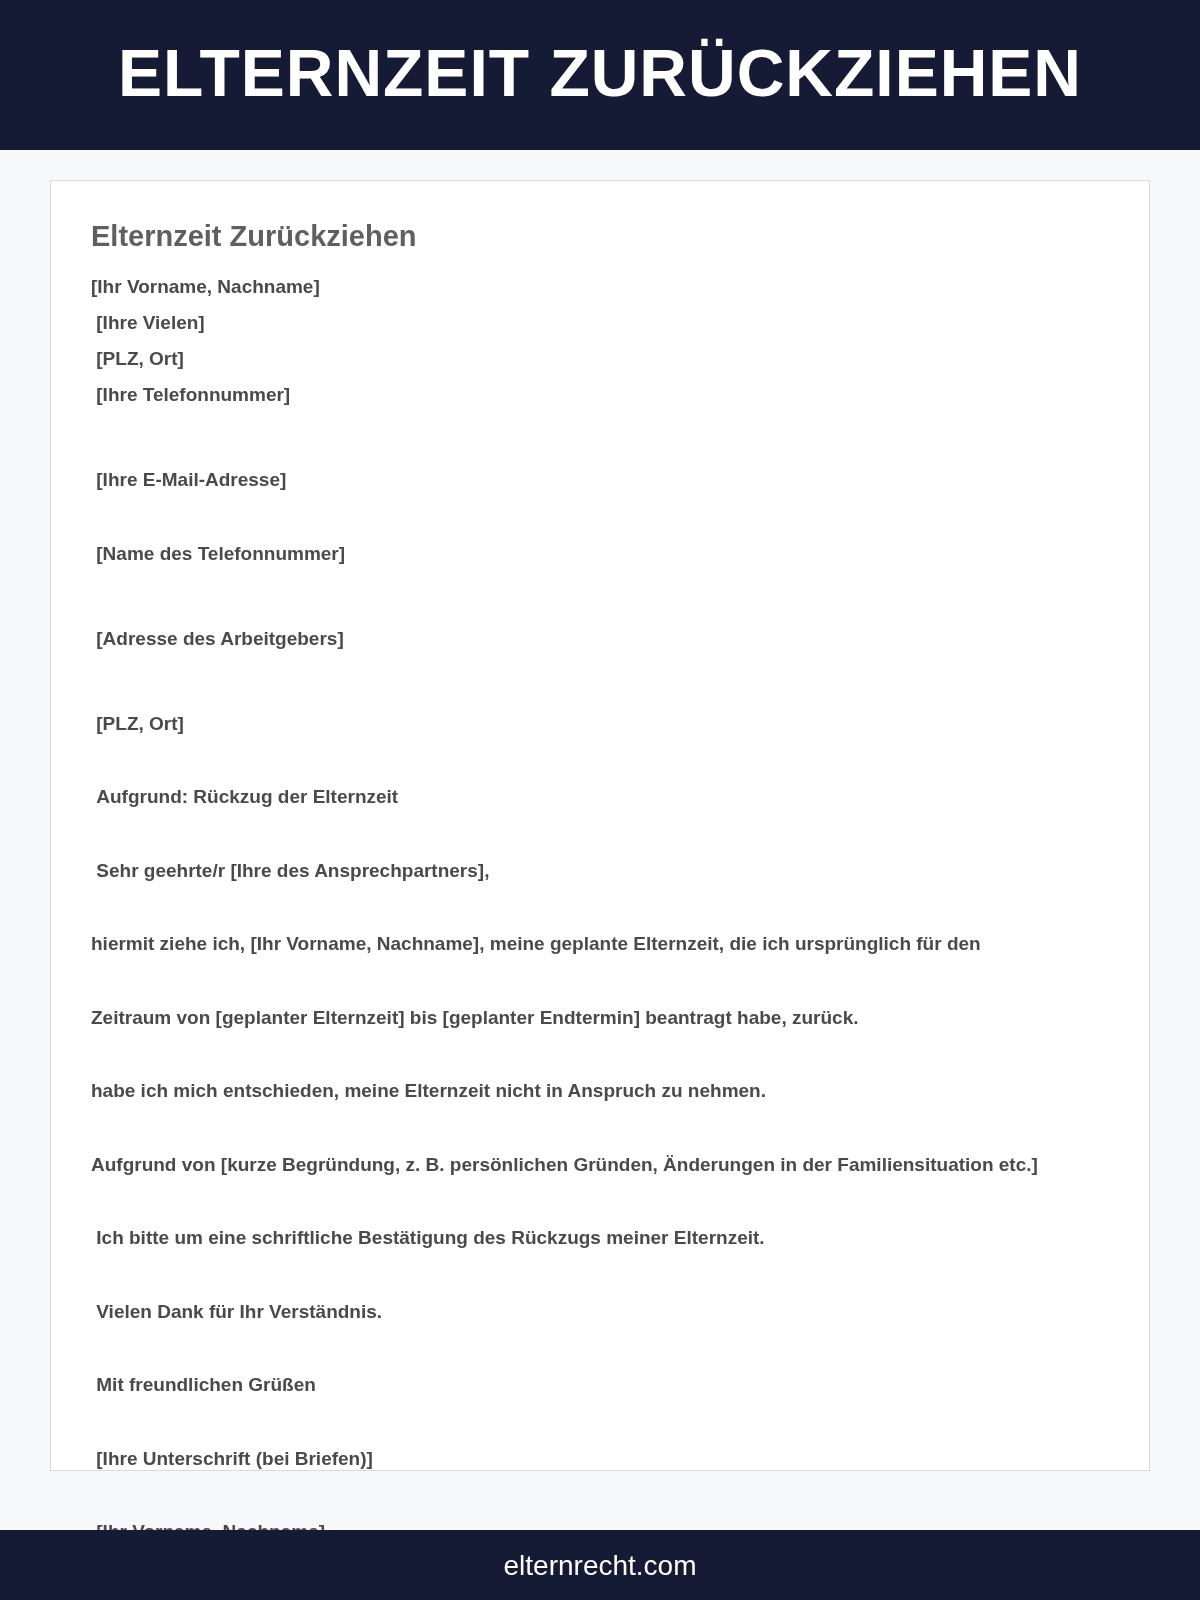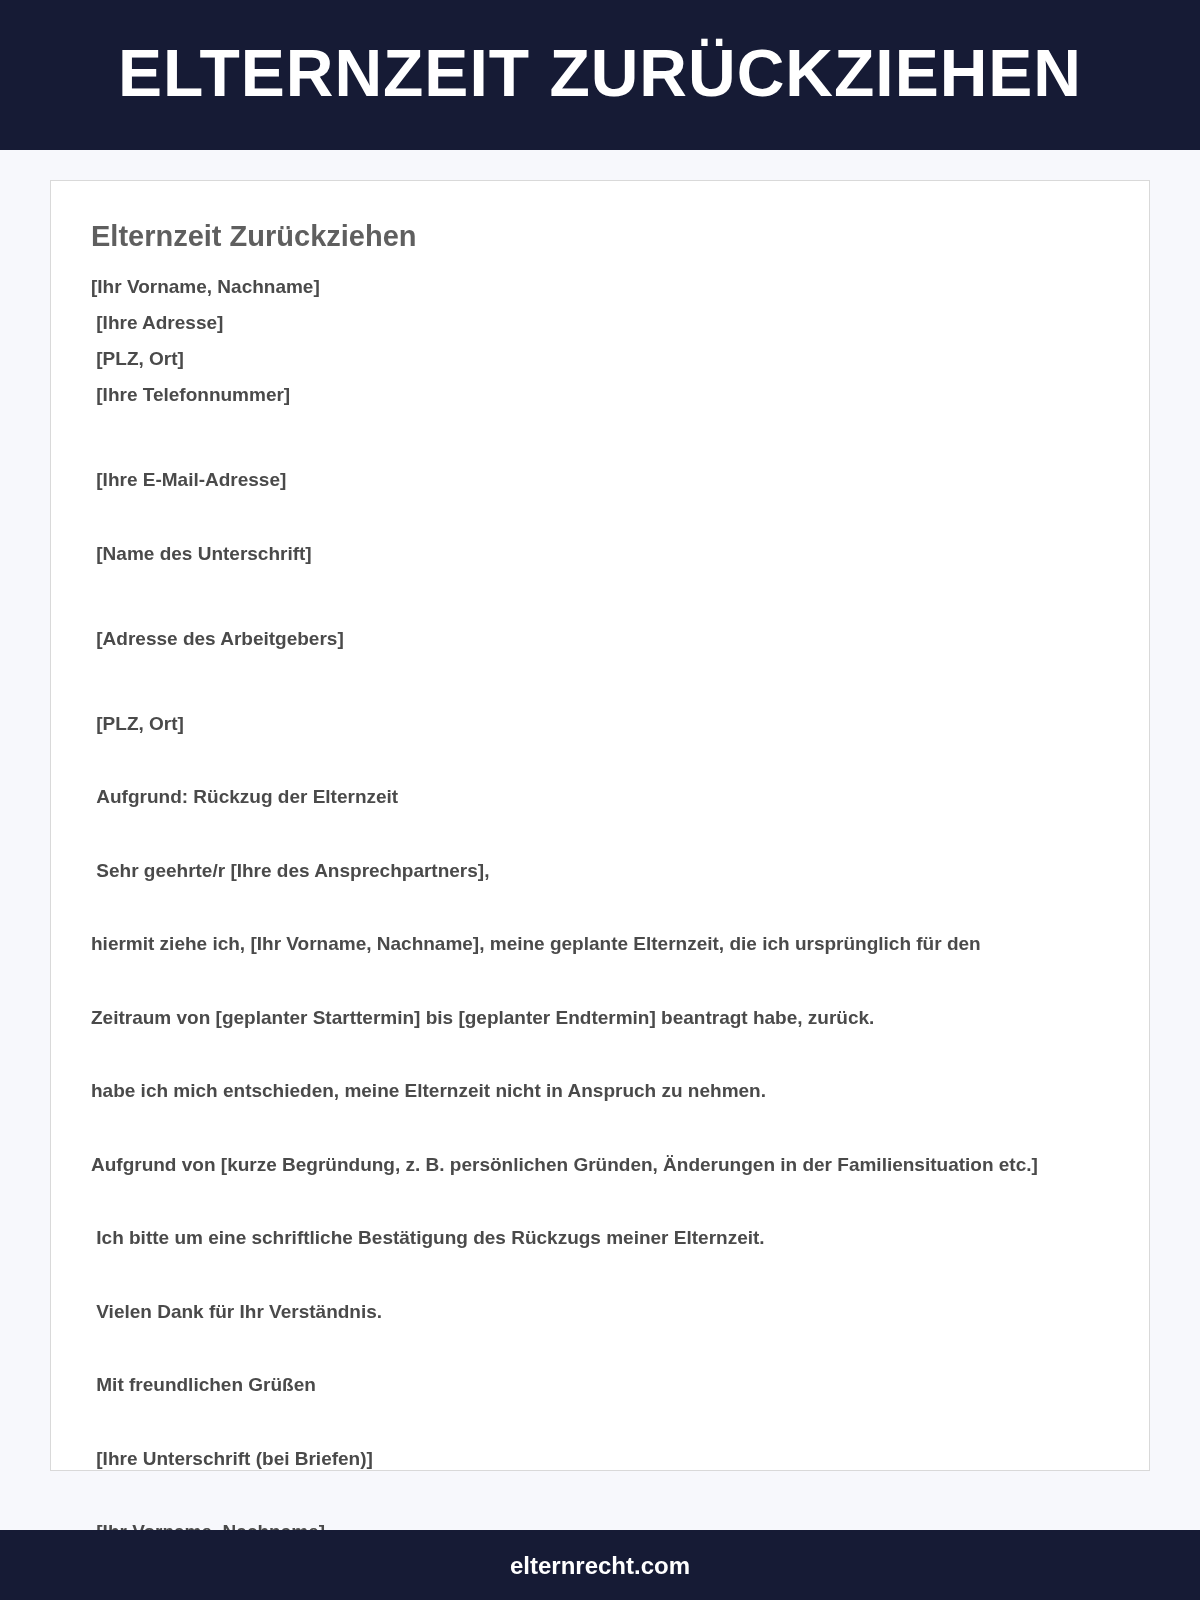--- a/index.html
+++ b/index.html
@@ -33,49 +33,49 @@
     font-size: 19px; font-weight: bold; color: #4a4a4a; line-height: 24.5px;
   }
   .letter p { margin-bottom: 11.5px; white-space: pre-wrap; }
   .letter .line { display: block; white-space: pre-wrap; }
   .footer {
     position: absolute; left: 0; top: 1530px; width: 1200px; height: 70px;
     background: #161b35;
     display: flex; align-items: center; justify-content: center;
   }
   .footer span {
-    color: #ffffff; font-size: 24px; font-weight: bold;
+    color: #ffffff; font-size: 28px; font-weight: normal;
     margin-top: 1px;
   }
 </style>
 </head>
 <body>
 
 <div class="header">
   <h1>ELTERNZEIT ZURÜCKZIEHEN</h1>
 </div>
 
 <div class="card">
   <h2 class="card-title">Elternzeit Zurückziehen</h2>
   <div class="letter">
     <p><span class="line">[Ihr Vorname, Nachname]</span></p>
-    <p><span class="line"> [Ihre Adresse]</span></p>
+    <p><span class="line"> [Ihre Vielen]</span></p>
     <p><span class="line"> [PLZ, Ort]</span></p>
     <p><span class="line"> [Ihre Telefonnummer]</span></p>
     <p>
       <span class="line"> [Ihre E-Mail-Adresse]</span>
-      <span class="line"> [Name des Unterschrift]</span>
+      <span class="line"> [Name des Telefonnummer]</span>
     </p>
     <p><span class="line"> [Adresse des Arbeitgebers]</span></p>
     <p>
       <span class="line"> [PLZ, Ort]</span>
       <span class="line"> Aufgrund: Rückzug der Elternzeit</span>
       <span class="line"> Sehr geehrte/r [Ihre des Ansprechpartners],</span>
       <span class="line">hiermit ziehe ich, [Ihr Vorname, Nachname], meine geplante Elternzeit, die ich ursprünglich für den</span>
-      <span class="line">Zeitraum von [geplanter Starttermin] bis [geplanter Endtermin] beantragt habe, zurück.</span>
+      <span class="line">Zeitraum von [geplanter Elternzeit] bis [geplanter Endtermin] beantragt habe, zurück.</span>
       <span class="line">habe ich mich entschieden, meine Elternzeit nicht in Anspruch zu nehmen.</span>
       <span class="line">Aufgrund von [kurze Begründung, z. B. persönlichen Gründen, Änderungen in der Familiensituation etc.]</span>
       <span class="line"> Ich bitte um eine schriftliche Bestätigung des Rückzugs meiner Elternzeit.</span>
       <span class="line"> Vielen Dank für Ihr Verständnis.</span>
       <span class="line"> Mit freundlichen Grüßen</span>
       <span class="line"> [Ihre Unterschrift (bei Briefen)]</span>
       <span class="line"> [Ihr Vorname, Nachname]</span>
     </p>
   </div>
 </div>

